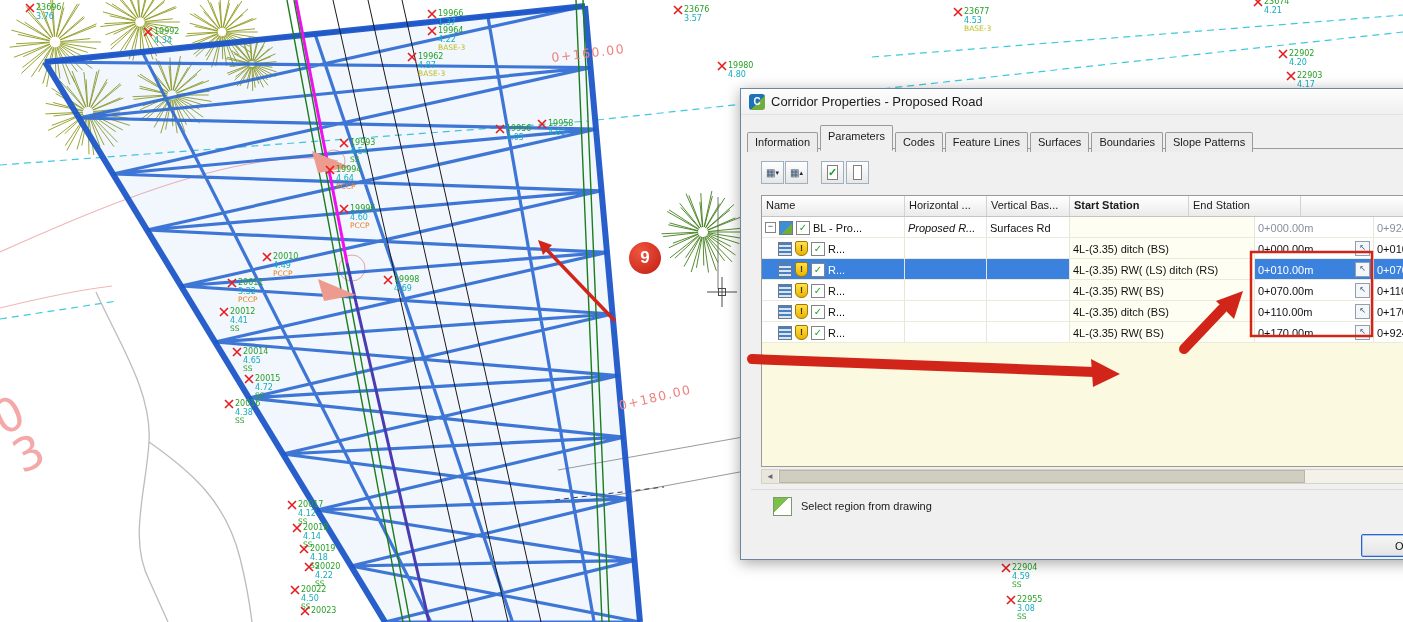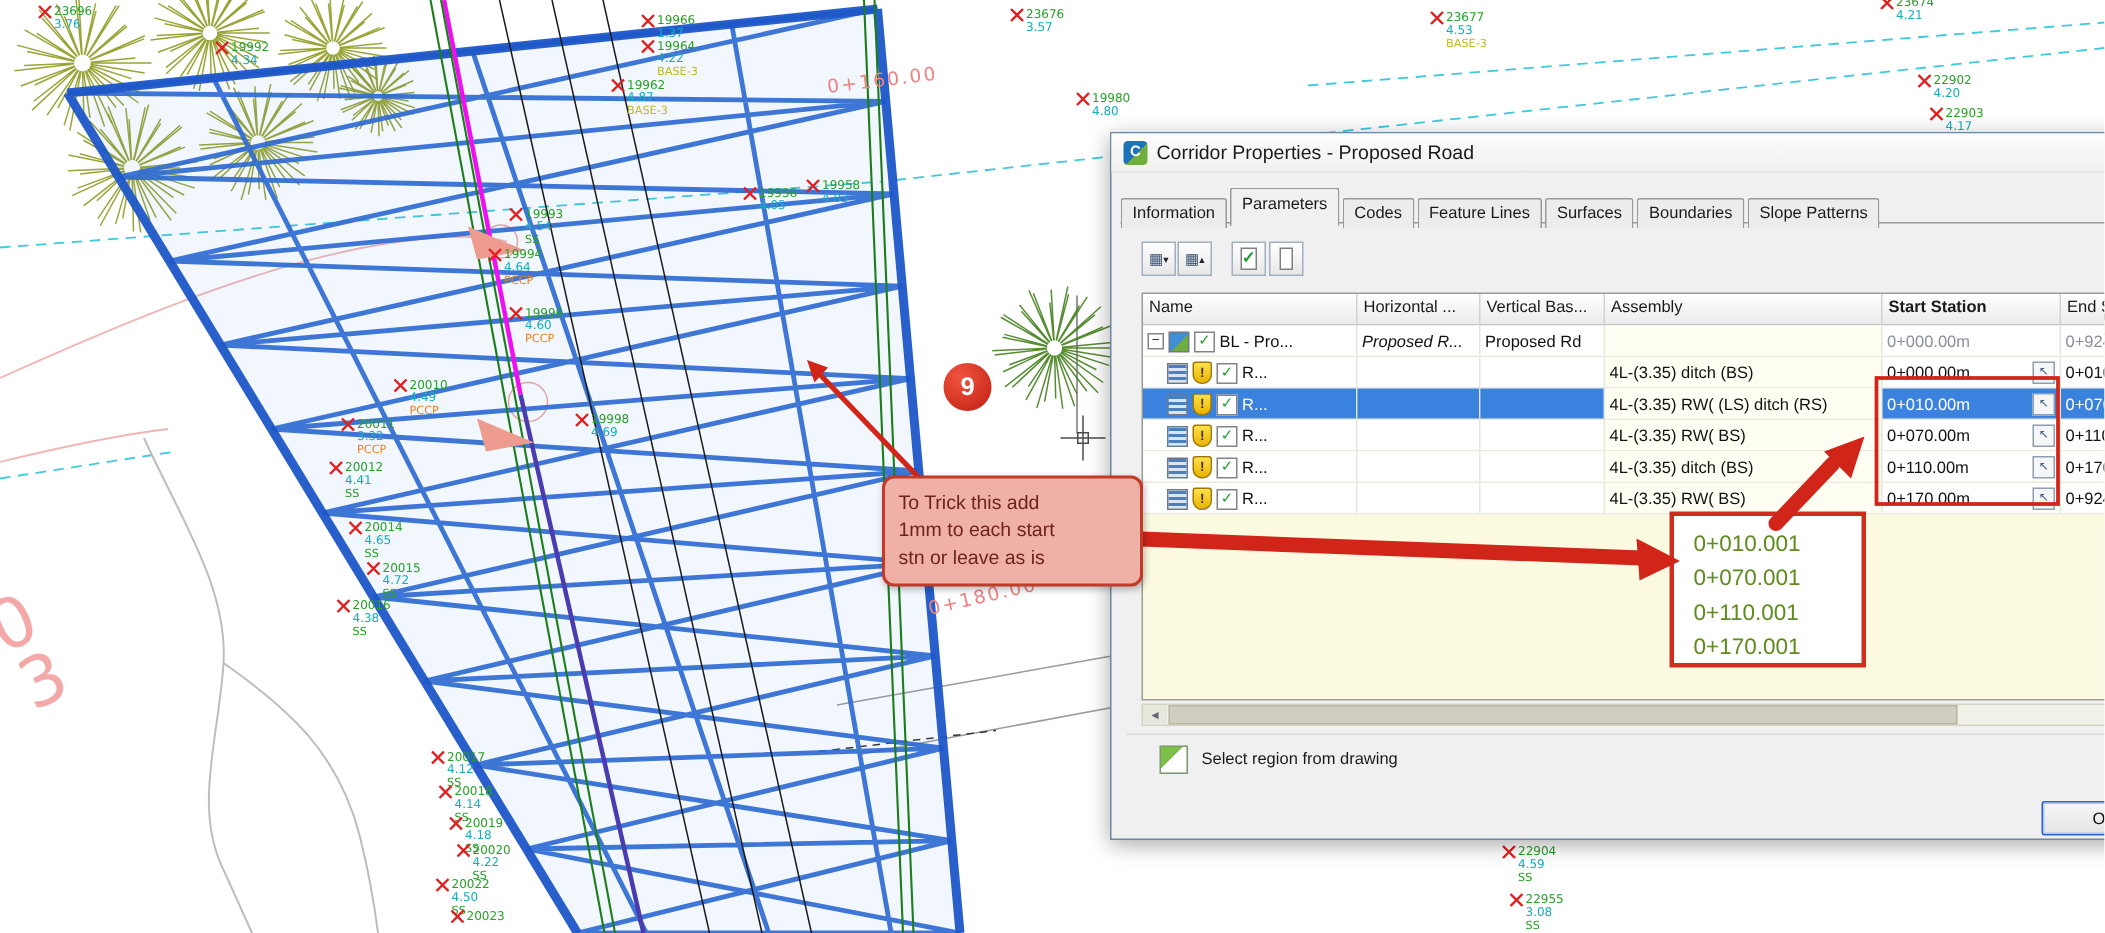--- a/index.html
+++ b/index.html
@@ -351,34 +351,33 @@
         <span class="minibox"></span>
       </button>
       <button class="btn" style="left:415px;width:142px">Add Baseline</button>
       <button class="btn" style="left:570px;width:150px">Set all Freq</button>
     </div>
     <div class="grid">
       <div class="ghead" id="ghead">
           <div class="hcell" style="width: 143px;">Name</div>
           <div class="hcell" style="width: 82px;">Horizontal ...</div>
           <div class="hcell" style="width: 83px;">Vertical Bas...</div>
-          <div class="hcell" style="width: 185px;">Assembly</div>
           <div class="hcell" style="width: 119px; font-weight: bold;">Start Station</div>
           <div class="hcell" style="width: 112px;">End Station</div>
         </div>
       <div id="gbody">
           <div class="grow">
             <div class="cell csel" style="width: 143px;">
               <span class="expand">−</span>
               <span class="bicon"></span>
               <span class="cb">✓</span>
               <span class="nm">BL - Pro...</span>
             </div>
             <div class="cell csel" style="width: 82px; font-style: italic;">Proposed R...</div>
-            <div class="cell csel" style="width: 83px;">Proposed Rd</div>
+            <div class="cell csel" style="width: 83px;">Surfaces Rd</div>
             <div class="cell asm" style="width: 185px;"></div>
             <div class="cell csel startc" style="width: 119px;">
               <span class="gray">0+000.00m</span>
             </div>
             <div class="cell csel gray" style="width: 112px;">0+924</div>
           </div>
           <div class="grow">
             <div class="cell csel" style="width: 143px;">
               <span class="ind"></span>
               <span class="ricon"></span>
@@ -483,24 +482,13 @@
       <line x1="615" y1="321" x2="547" y2="250" stroke="#d2251a" stroke-width="3.5"></line>
       <polygon points="538,240 552,245 543,255"></polygon>
       <line x1="752" y1="359" x2="1094" y2="372" stroke="#d2251a" stroke-width="10" stroke-linecap="round"></line>
       <polygon points="1120,374 1091,359 1093,387"></polygon>
       <line x1="1184" y1="349" x2="1222" y2="309" stroke="#d2251a" stroke-width="10" stroke-linecap="round"></line>
       <polygon points="1243,291 1234,319 1216,301"></polygon>
     </g>
   </svg>
 
   <div class="badge">9</div>
-  <div class="callout" id="callout">
-      <div>To Trick this add</div>
-      <div>1mm to each start</div>
-      <div>stn or leave as is</div>
-    </div>
-  <div class="snote" id="snote">
-      <div>0+010.001</div>
-      <div>0+070.001</div>
-      <div>0+110.001</div>
-      <div>0+170.001</div>
-    </div>
 </div>
 
 </body></html>

